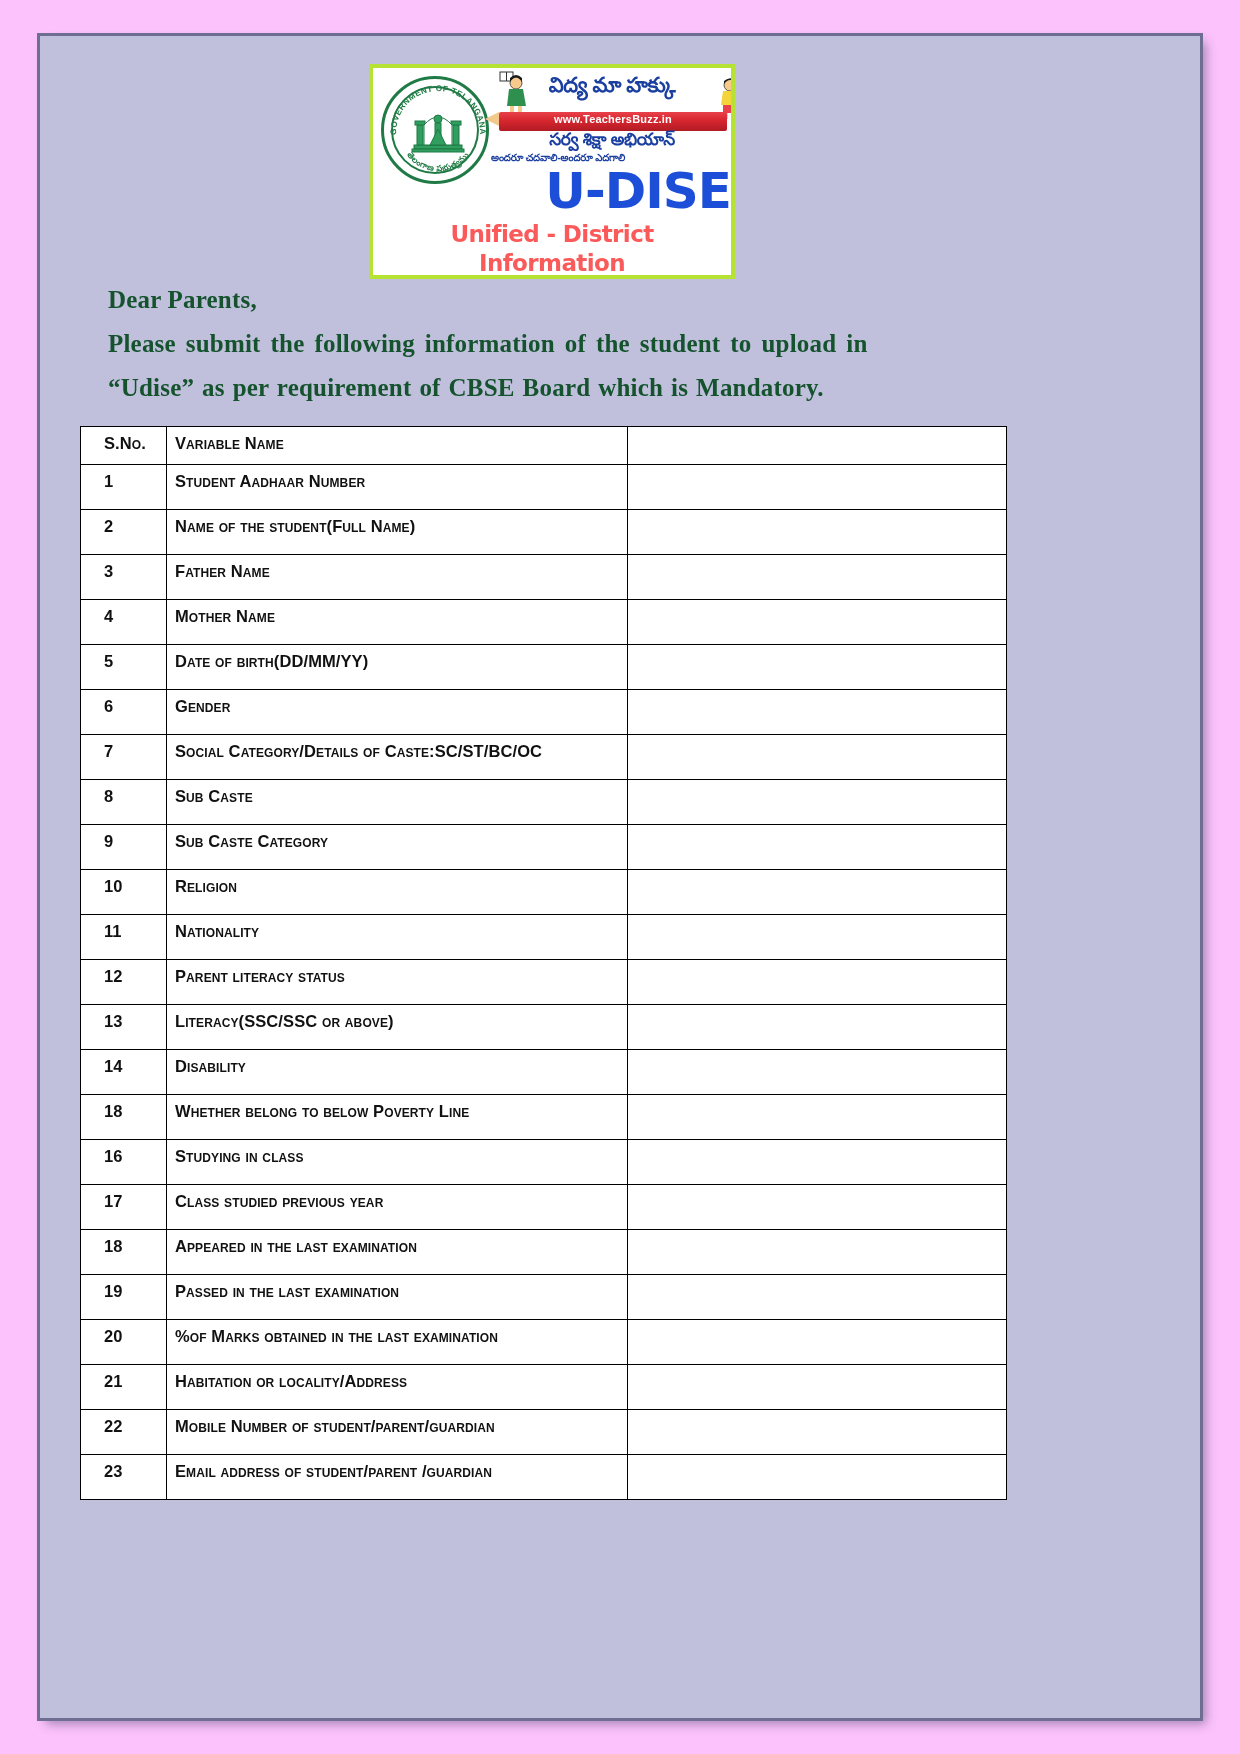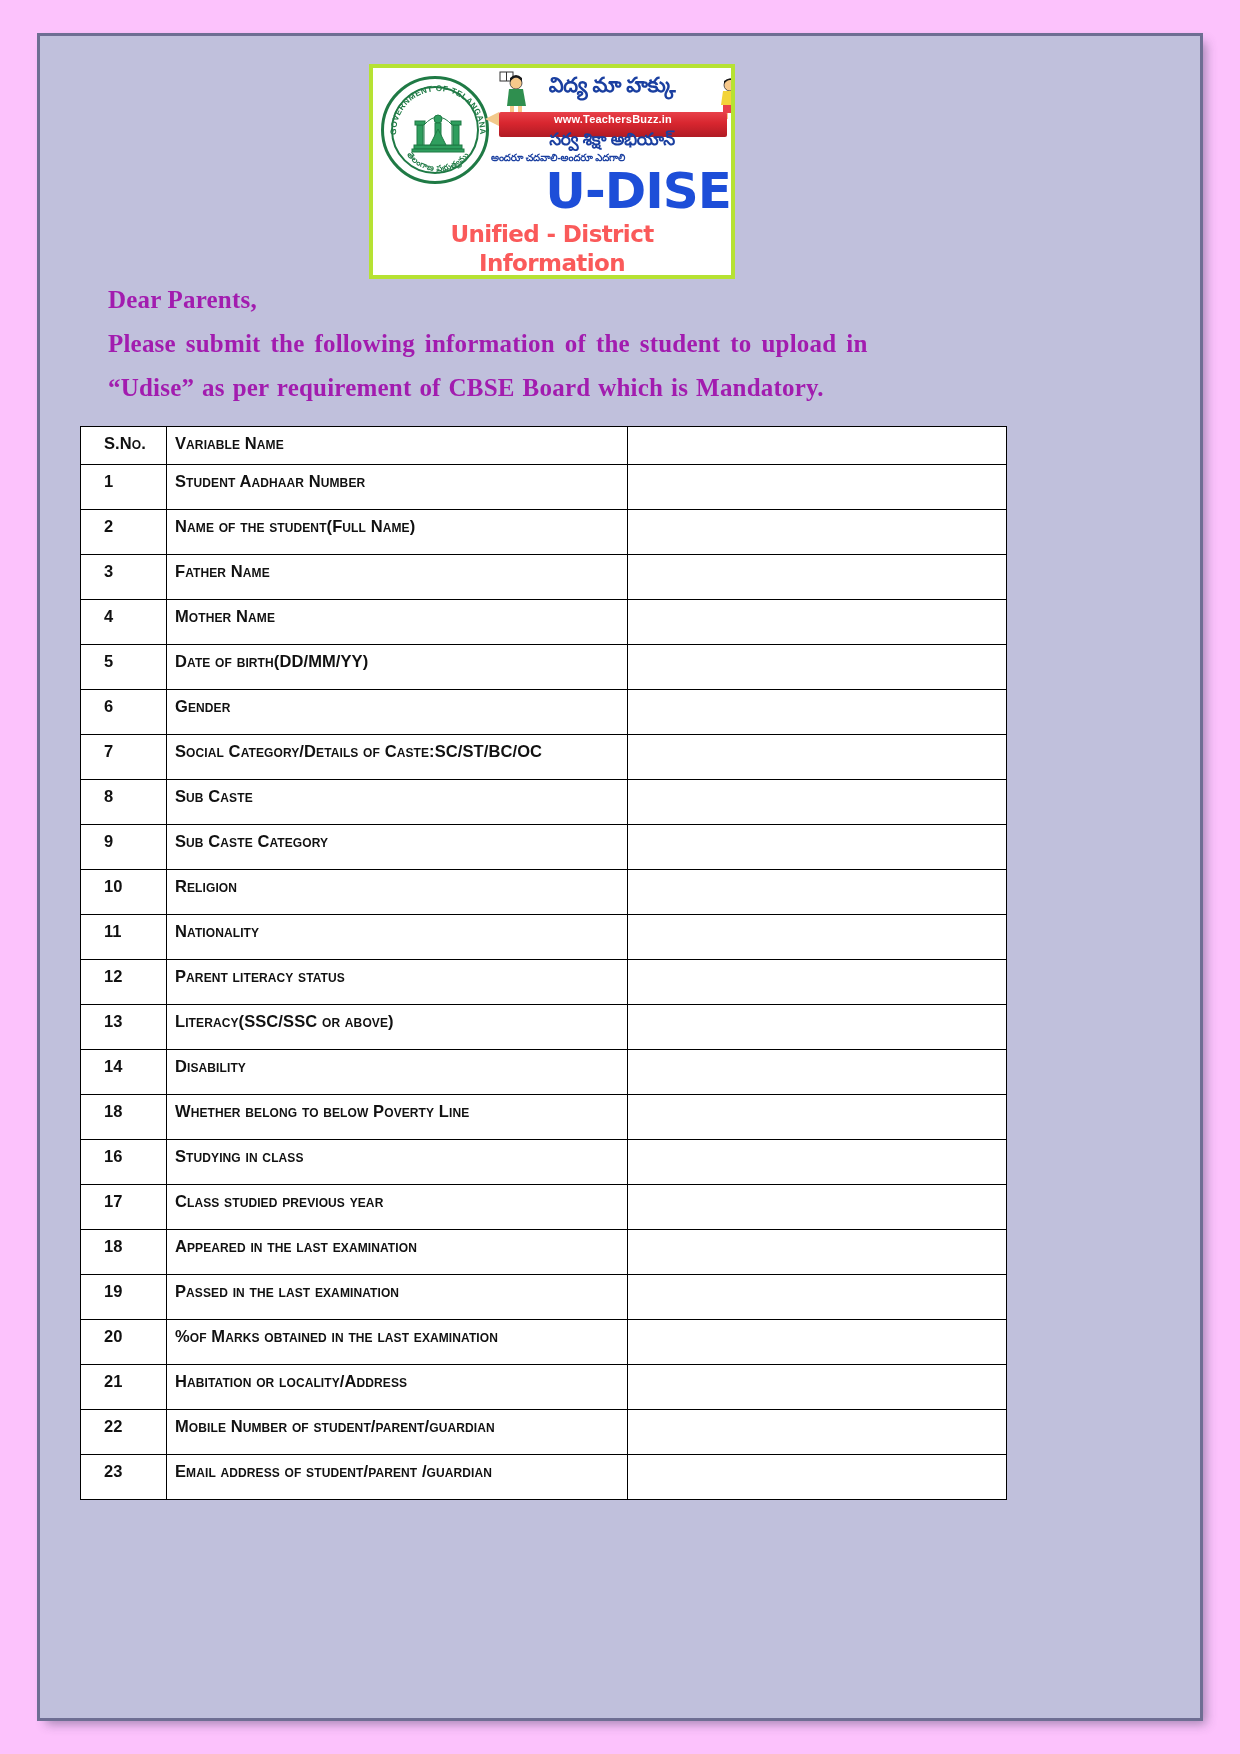--- a/index.html
+++ b/index.html
@@ -83,21 +83,21 @@
     font-weight: bold;
     color: #1a3fa0;
     line-height: 1.05;
     letter-spacing: -.5px;
   }
   .pencil {
     position: absolute;
     left: 126px;
     top: 44px;
     width: 228px;
-    height: 25px;
+    height: 19px;
     background: linear-gradient(to bottom,#e8414a 0%,#d8262f 45%,#b01b24 100%);
     border-radius: 2px;
   }
   .pencil:before {
     content: "";
     position: absolute;
     left: -14px; top: 0;
     border-top: 7.5px solid transparent;
     border-bottom: 7.5px solid transparent;
     border-right: 14px solid #f2c98b;
@@ -170,21 +170,21 @@
 
   
   .intro {
     position: absolute;
     left: 68px;
     top: 242px;
     width: 960px;
     font-family: "Liberation Serif", serif;
     font-weight: bold;
     font-size: 25px;
-    color: #a21caf;
+    color: #14532d;
     line-height: 44px;
     letter-spacing: .2px;
   }
   .intro .l2 { word-spacing: 3.5px; }
   .intro .l3 { word-spacing: 1.5px; }
 
   
   .tbl-wrap {
     position: absolute;
     left: 40px;

